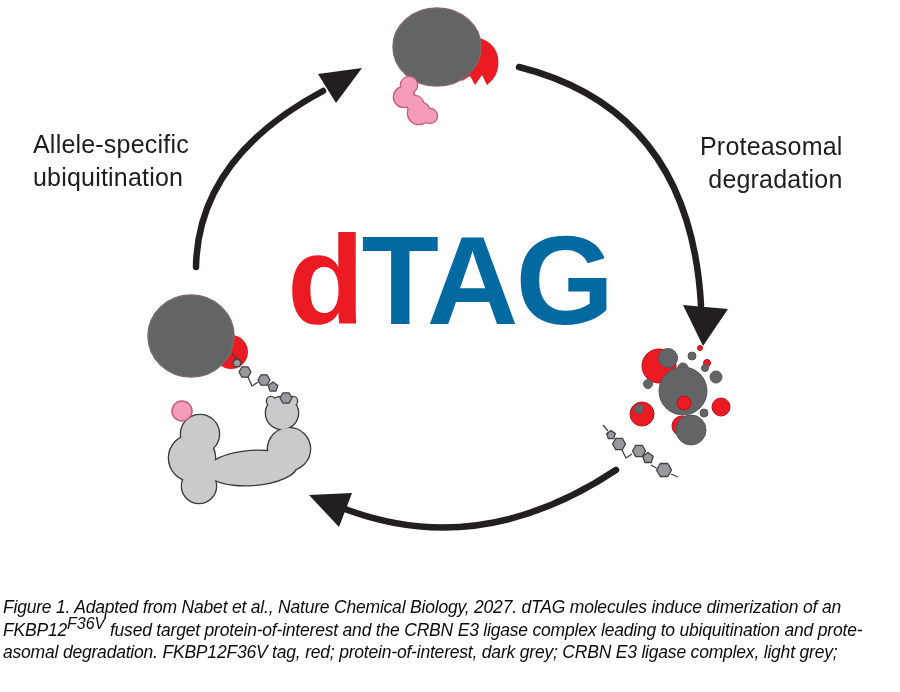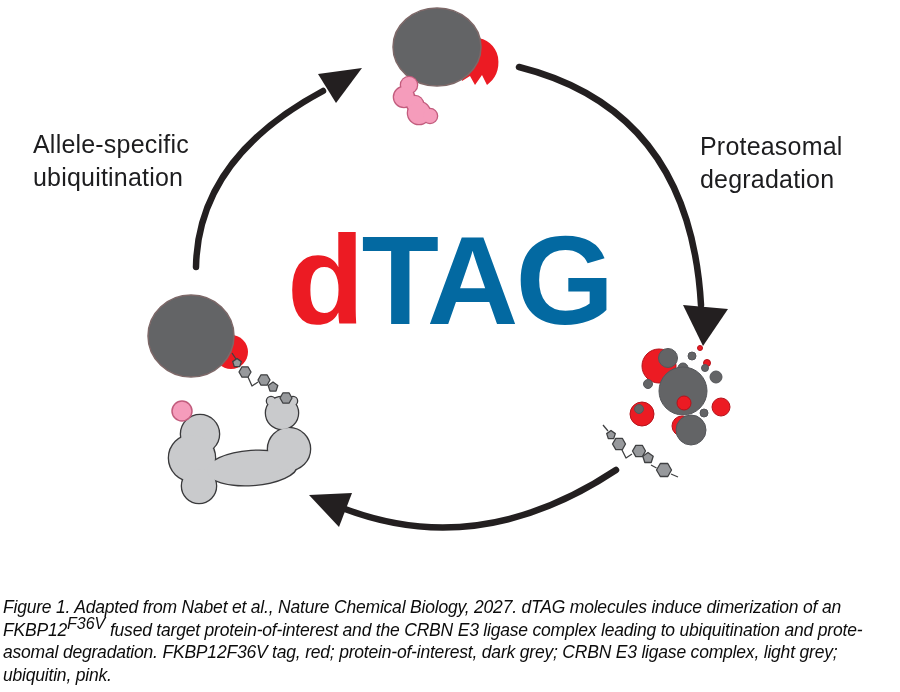--- a/index.html
+++ b/index.html
@@ -7,21 +7,21 @@
     width:900px;height:692px;background:#ffffff;position:relative;overflow:hidden;
     font-family:"Liberation Sans", sans-serif;
   }
   .figure{position:absolute;left:0;top:0;width:900px;height:595px;}
   .figure svg{position:absolute;left:0;top:0;}
   .cycle-label{
     position:absolute;color:#1d1d1f;font-size:25px;line-height:33px;
     letter-spacing:0.2px;white-space:nowrap;
   }
   .lbl-allele{left:33px;top:128px;}
-  .lbl-proteasomal{left:700px;top:130px;}
+  .lbl-proteasomal{left:700px;top:130px;text-align:right;}
   .lbl-ligand{left:357px;top:548px;}
   .dtag-title{
     position:absolute;left:287px;top:217px;font-size:127px;line-height:127px;
     font-weight:bold;letter-spacing:-3px;white-space:nowrap;
   }
   .dtag-title .d{color:var(--red,#EC1B23);}
   .dtag-title .tag{color:#0369a1;}
   .caption{
     position:absolute;left:3px;top:596px;width:897px;
     font-style:italic;font-size:17.5px;line-height:22.5px;color:#0c0c0c;
@@ -145,14 +145,13 @@
 
   <div class="dtag-title">
     <span class="d">d</span><span class="tag">TAG</span>
   </div>
 </div>
 
 <div class="caption">
   <div class="cap-line">Figure 1. Adapted from Nabet et al., Nature Chemical Biology, 2027. dTAG molecules induce dimerization of an</div>
   <div class="cap-line"><span>FKBP12</span><sup>F36V</sup><span> fused target protein-of-interest and the CRBN E3 ligase complex leading to ubiquitination and prote-</span></div>
   <div class="cap-line">asomal degradation. FKBP12F36V tag, red; protein-of-interest, dark grey; CRBN E3 ligase complex, light grey;</div>
-  <div class="cap-line">ubiquitin, pink.</div>
 </div>
 
 </body></html>

